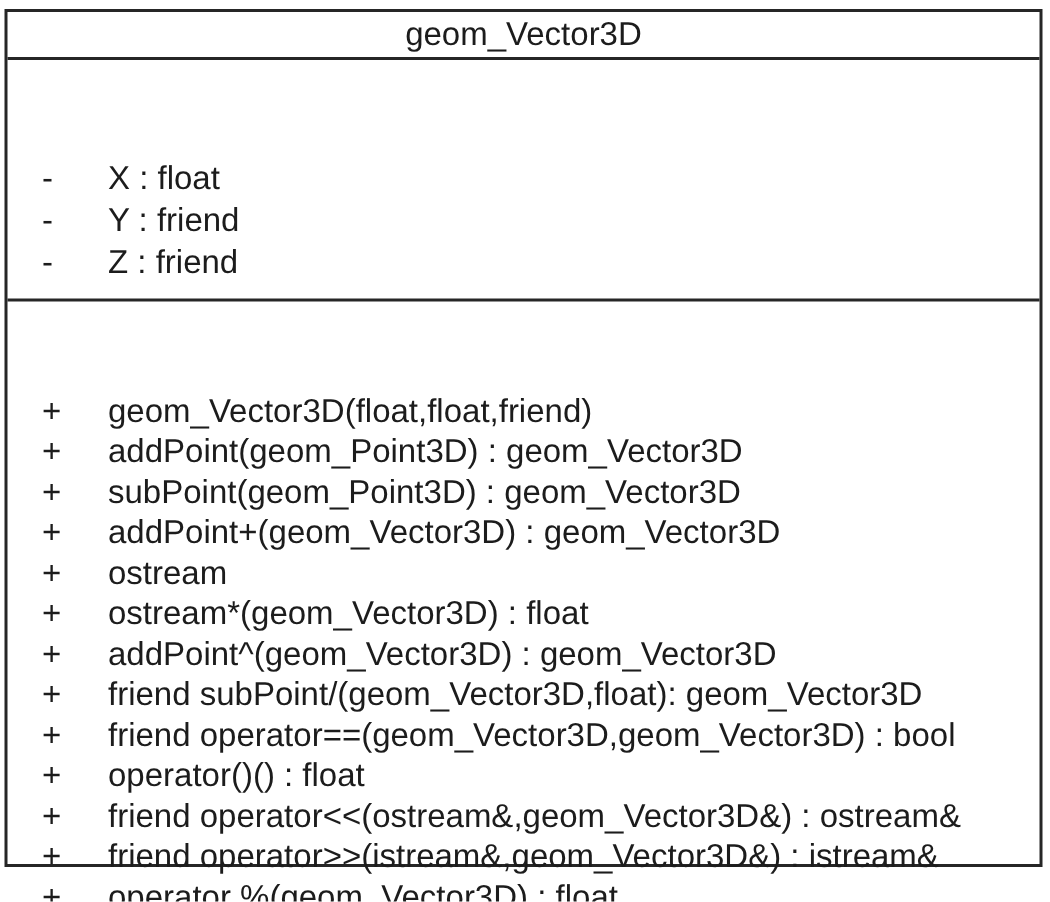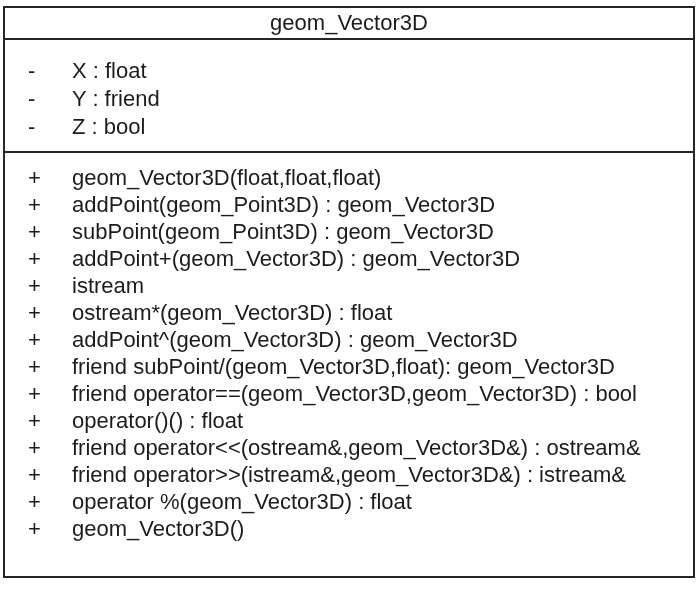--- a/index.html
+++ b/index.html
@@ -19,20 +19,21 @@
     position: absolute;
     left: 3px;
     top: 6px;
     width: 692px;
     height: 572px;
     box-sizing: border-box;
     border: 2px solid #262626;
     background: #ffffff;
     display: flex;
     flex-direction: column;
+    gap: 48px;
   }
   .uml-title {
     box-sizing: border-box;
     height: 32px;
     line-height: 30px;
     text-align: center;
     font-size: 22px;
     border-bottom: 2px solid #262626;
     white-space: nowrap;
   }
@@ -71,43 +72,43 @@
       <div class="member-row">
         <span class="vis">-</span>
         <span class="txt">X : float</span>
       </div>
       <div class="member-row">
         <span class="vis">-</span>
         <span class="txt">Y : friend</span>
       </div>
       <div class="member-row">
         <span class="vis">-</span>
-        <span class="txt">Z : bool</span>
+        <span class="txt">Z : friend</span>
       </div>
     </div>
   <div class="uml-methods" id="methods-compartment">
       <div class="member-row">
         <span class="vis">+</span>
-        <span class="txt">geom_Vector3D(float,float,float)</span>
+        <span class="txt">geom_Vector3D(float,float,friend)</span>
       </div>
       <div class="member-row">
         <span class="vis">+</span>
         <span class="txt">addPoint(geom_Point3D) : geom_Vector3D</span>
       </div>
       <div class="member-row">
         <span class="vis">+</span>
         <span class="txt">subPoint(geom_Point3D) : geom_Vector3D</span>
       </div>
       <div class="member-row">
         <span class="vis">+</span>
         <span class="txt">addPoint+(geom_Vector3D) : geom_Vector3D</span>
       </div>
       <div class="member-row">
         <span class="vis">+</span>
-        <span class="txt">istream</span>
+        <span class="txt">ostream</span>
       </div>
       <div class="member-row">
         <span class="vis">+</span>
         <span class="txt">ostream*(geom_Vector3D) : float</span>
       </div>
       <div class="member-row">
         <span class="vis">+</span>
         <span class="txt">addPoint^(geom_Vector3D) : geom_Vector3D</span>
       </div>
       <div class="member-row">

